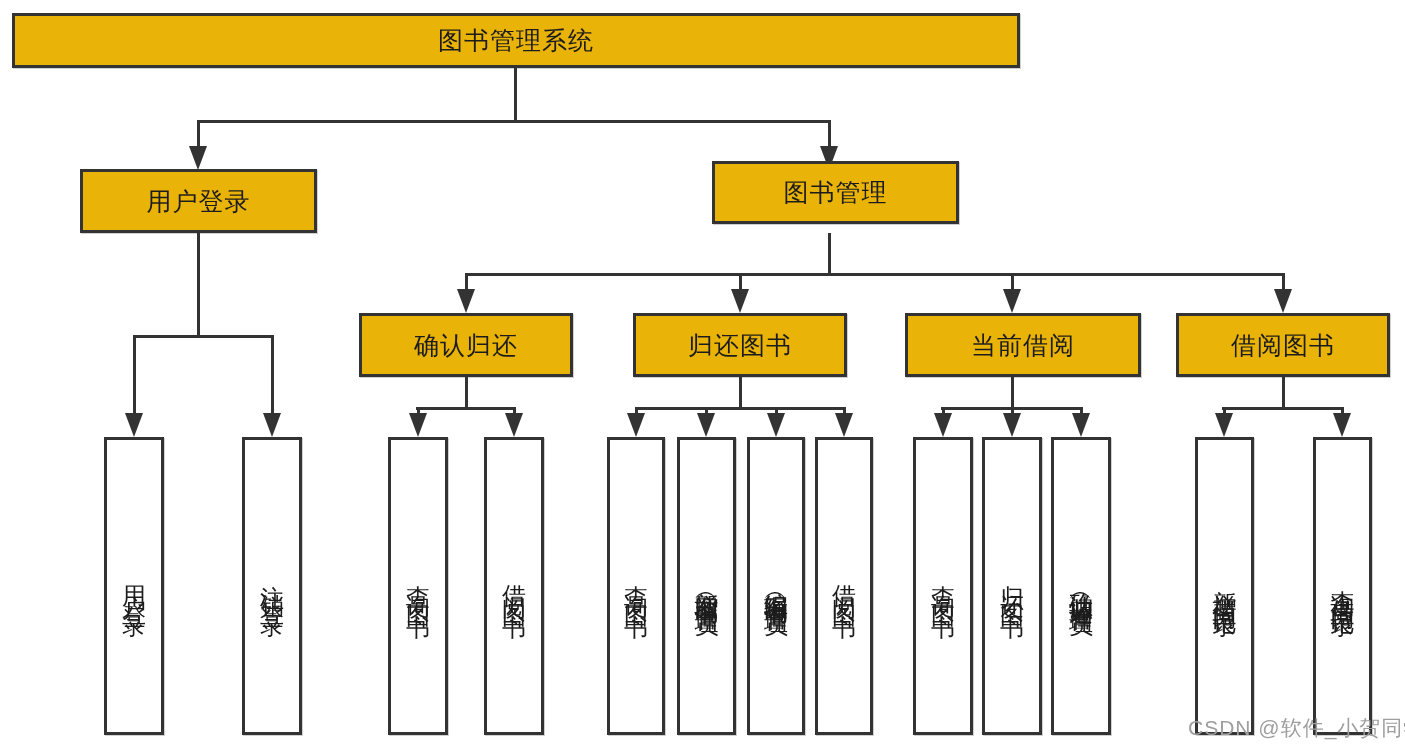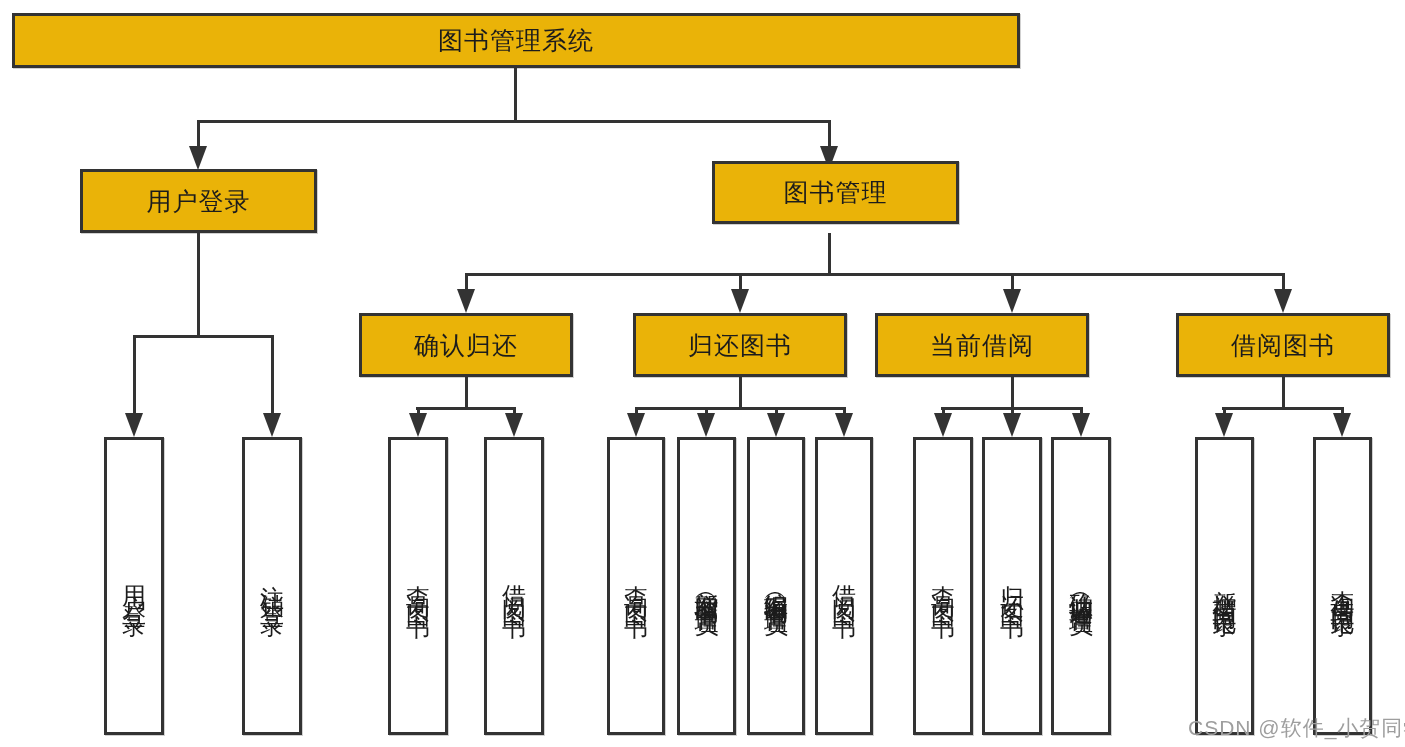--- a/index.html
+++ b/index.html
@@ -101,21 +101,21 @@
   <div class="arrow" style="left:1003px;top:289px;"></div>
   <div class="vline" style="left:1282px;top:273px;height:18px;"></div>
   <div class="arrow" style="left:1274px;top:289px;"></div>
 
   <div class="box" style="left:359px;top:313px;width:214px;height:64px;">
     <span>确认归还</span>
   </div>
   <div class="box" style="left:633px;top:313px;width:214px;height:64px;">
     <span>归还图书</span>
   </div>
-  <div class="box" style="left:875px;top:313px;width:214px;height:64px;">
+  <div class="box" style="left:905px;top:313px;width:236px;height:64px;">
     <span>当前借阅</span>
   </div>
   <div class="box" style="left:1176px;top:313px;width:214px;height:64px;">
     <span>借阅图书</span>
   </div>
 
   <div class="vline" style="left:465px;top:377px;height:32px;"></div>
   <div class="hline" style="left:416px;top:407px;width:100px;"></div>
   <div class="vline" style="left:417px;top:407px;height:8px;"></div>
   <div class="arrow" style="left:409px;top:413px;"></div>

